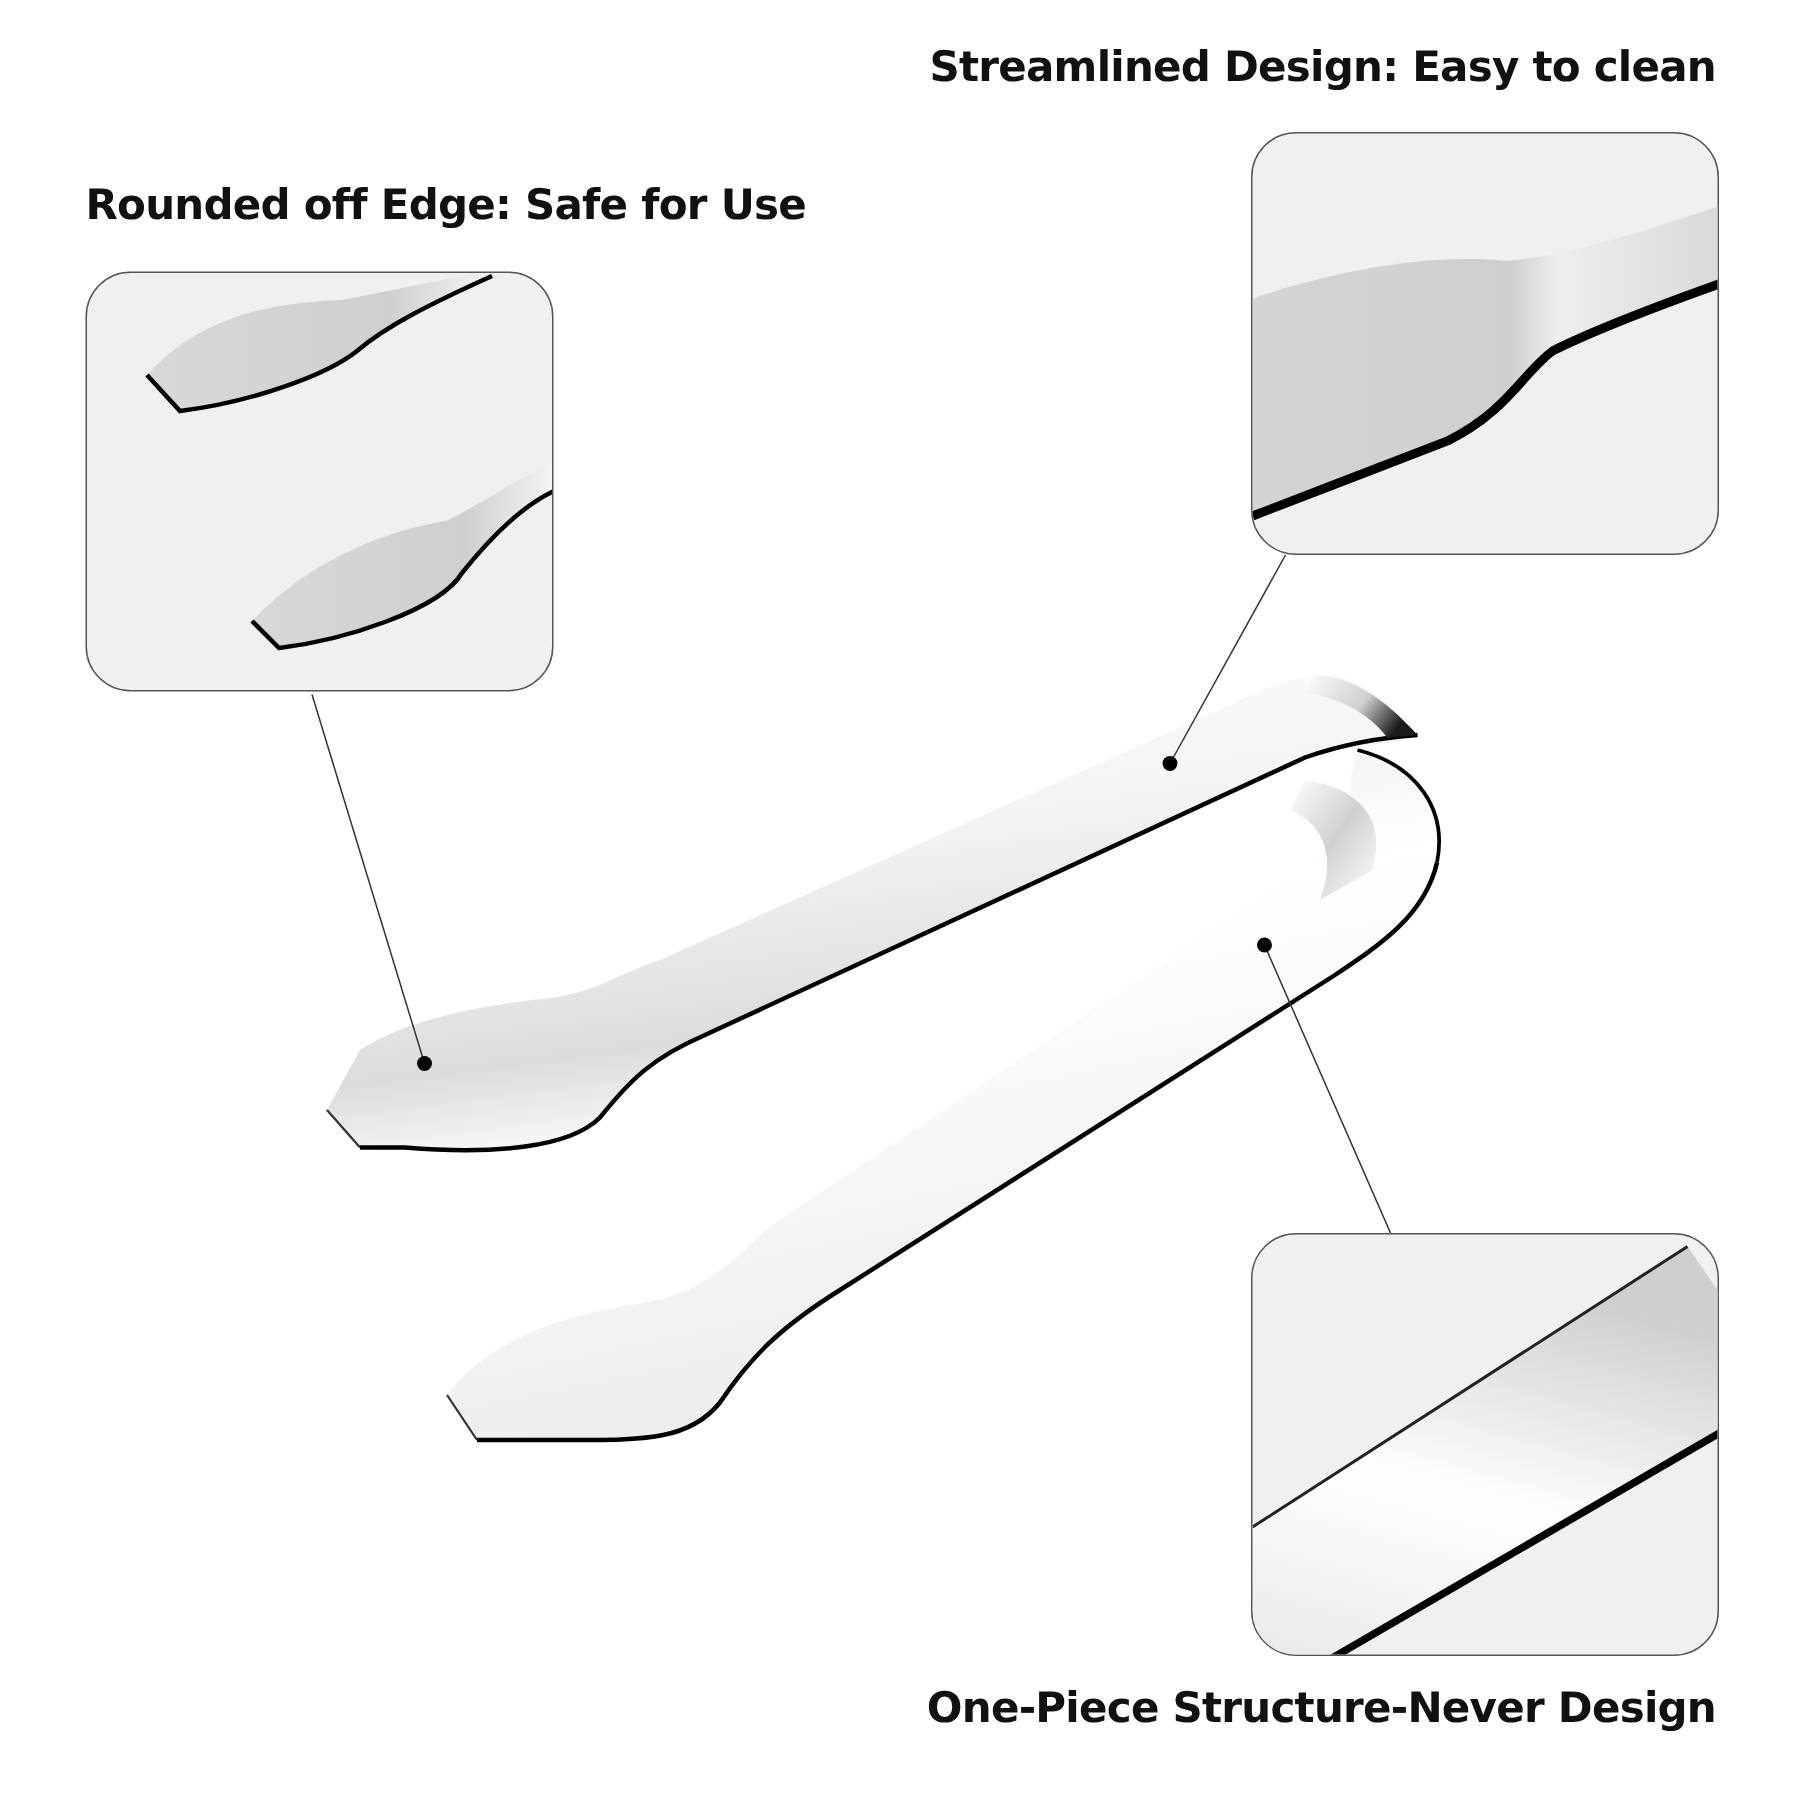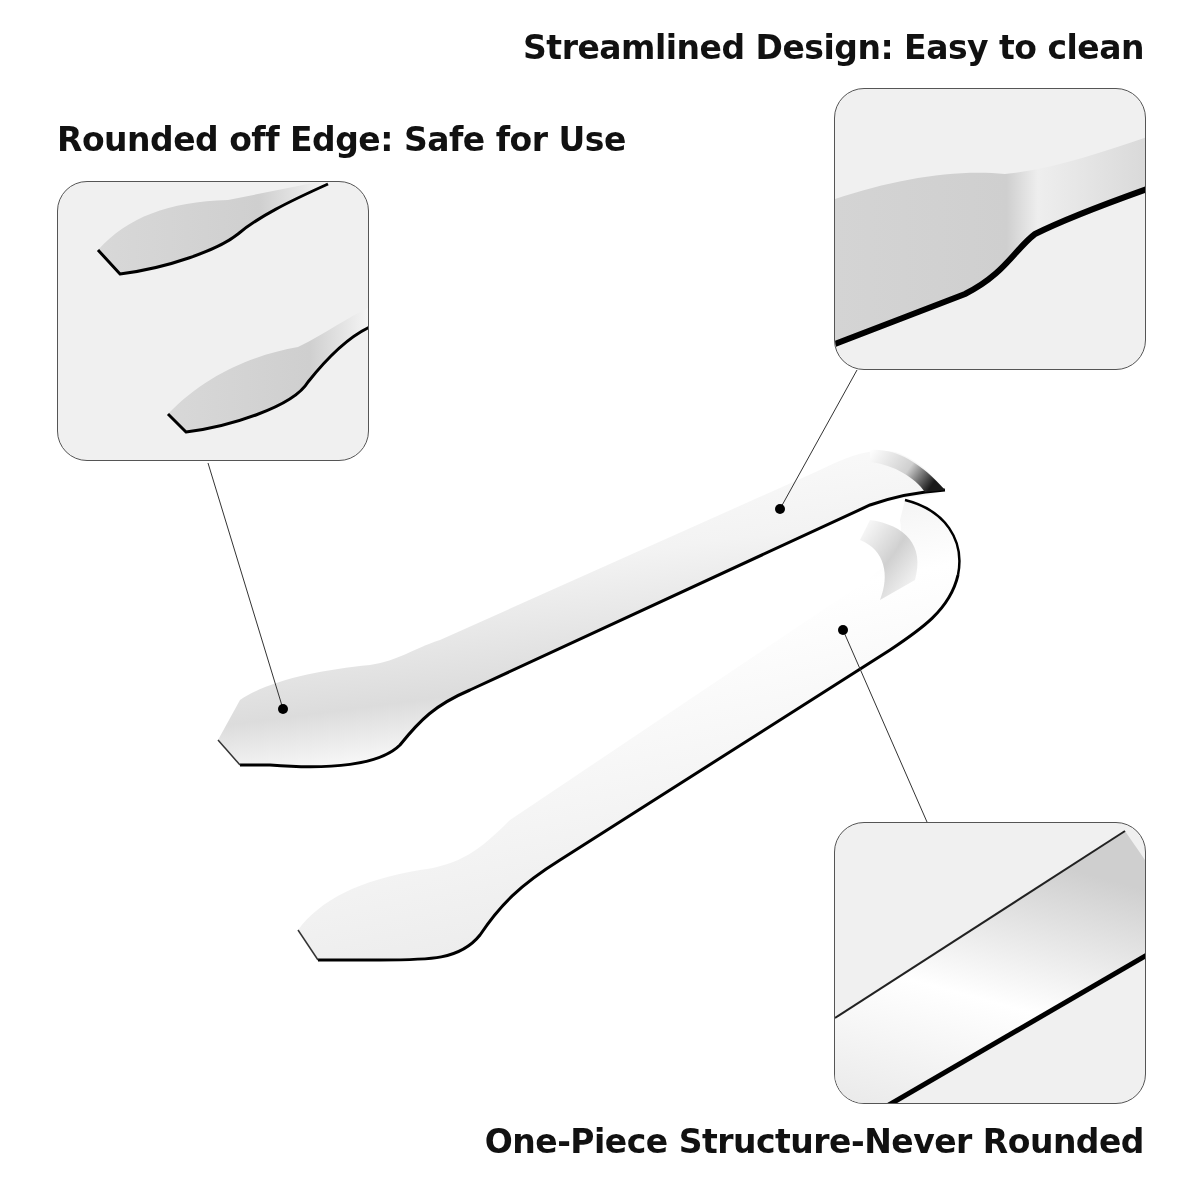--- a/index.html
+++ b/index.html
@@ -1,36 +1,36 @@
 <!DOCTYPE html>
 <html><head>
 <meta charset="utf-8">
 <style>
   html, body { margin: 0; padding: 0; background: #ffffff; }
   body { width: 1200px; height: 1200px; position: relative; overflow: hidden;
          font-family: "DejaVu Sans", "Liberation Sans", sans-serif; }
-  .caption { position: absolute; font-weight: bold; color: #111111; font-size: 33px;
+  .caption { position: absolute; font-weight: bold; color: #111111; font-size: 28px;
              letter-spacing: -0.5px; white-space: nowrap; }
   #cap-streamlined { right: 56px; top: 28px; }
   #cap-rounded { left: 57px; top: 120px; text-align: right; }
   #cap-onepiece { right: 56px; top: 1122px; }
   .panel { position: absolute; border: 1.5px solid #555555; border-radius: 30px;
            background: #f0f0f0; overflow: hidden; box-sizing: border-box; }
   #panel-rounded { left: 57px; top: 181px; width: 312px; height: 280px; }
   #panel-streamlined { left: 834px; top: 88px; width: 312px; height: 282px; }
   #panel-onepiece { left: 834px; top: 822px; width: 312px; height: 282px; }
   .panel svg, .main-art { position: absolute; left: 0; top: 0; }
   .main-art { width: 1200px; height: 1200px; pointer-events: none; }
 </style>
 </head>
 <body>
 
 <div class="caption" id="cap-streamlined">Streamlined Design: Easy to clean</div>
 <div class="caption" id="cap-rounded">Rounded off Edge: Safe for Use</div>
-<div class="caption" id="cap-onepiece">One-Piece Structure-Never Rounded</div>
+<div class="caption" id="cap-onepiece">One-Piece Structure-Never Design</div>
 
 <svg class="main-art" viewBox="0 0 1200 1200" xmlns="http://www.w3.org/2000/svg">
   <defs>
     <linearGradient id="steelA" x1="0" y1="0" x2="0.3" y2="1">
       <stop offset="0" stop-color="#ffffff"></stop>
       <stop offset="0.45" stop-color="#f3f3f3"></stop>
       <stop offset="0.8" stop-color="#dcdcdc"></stop>
       <stop offset="1" stop-color="#fefefe"></stop>
     </linearGradient>
     <linearGradient id="steelB" x1="0" y1="0" x2="0.3" y2="1">

